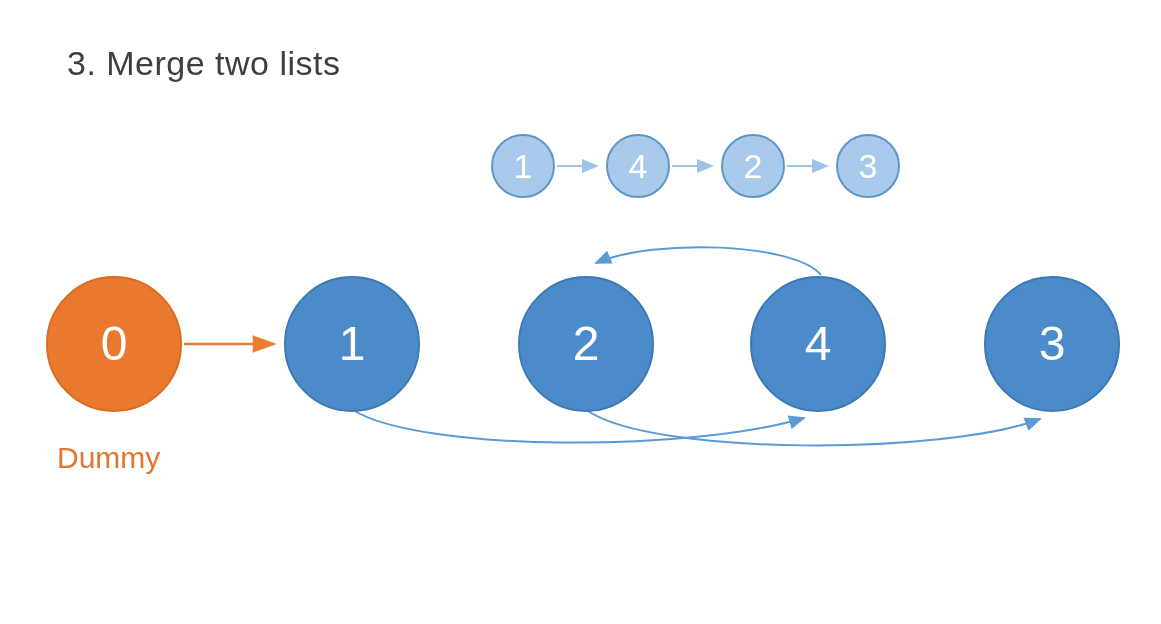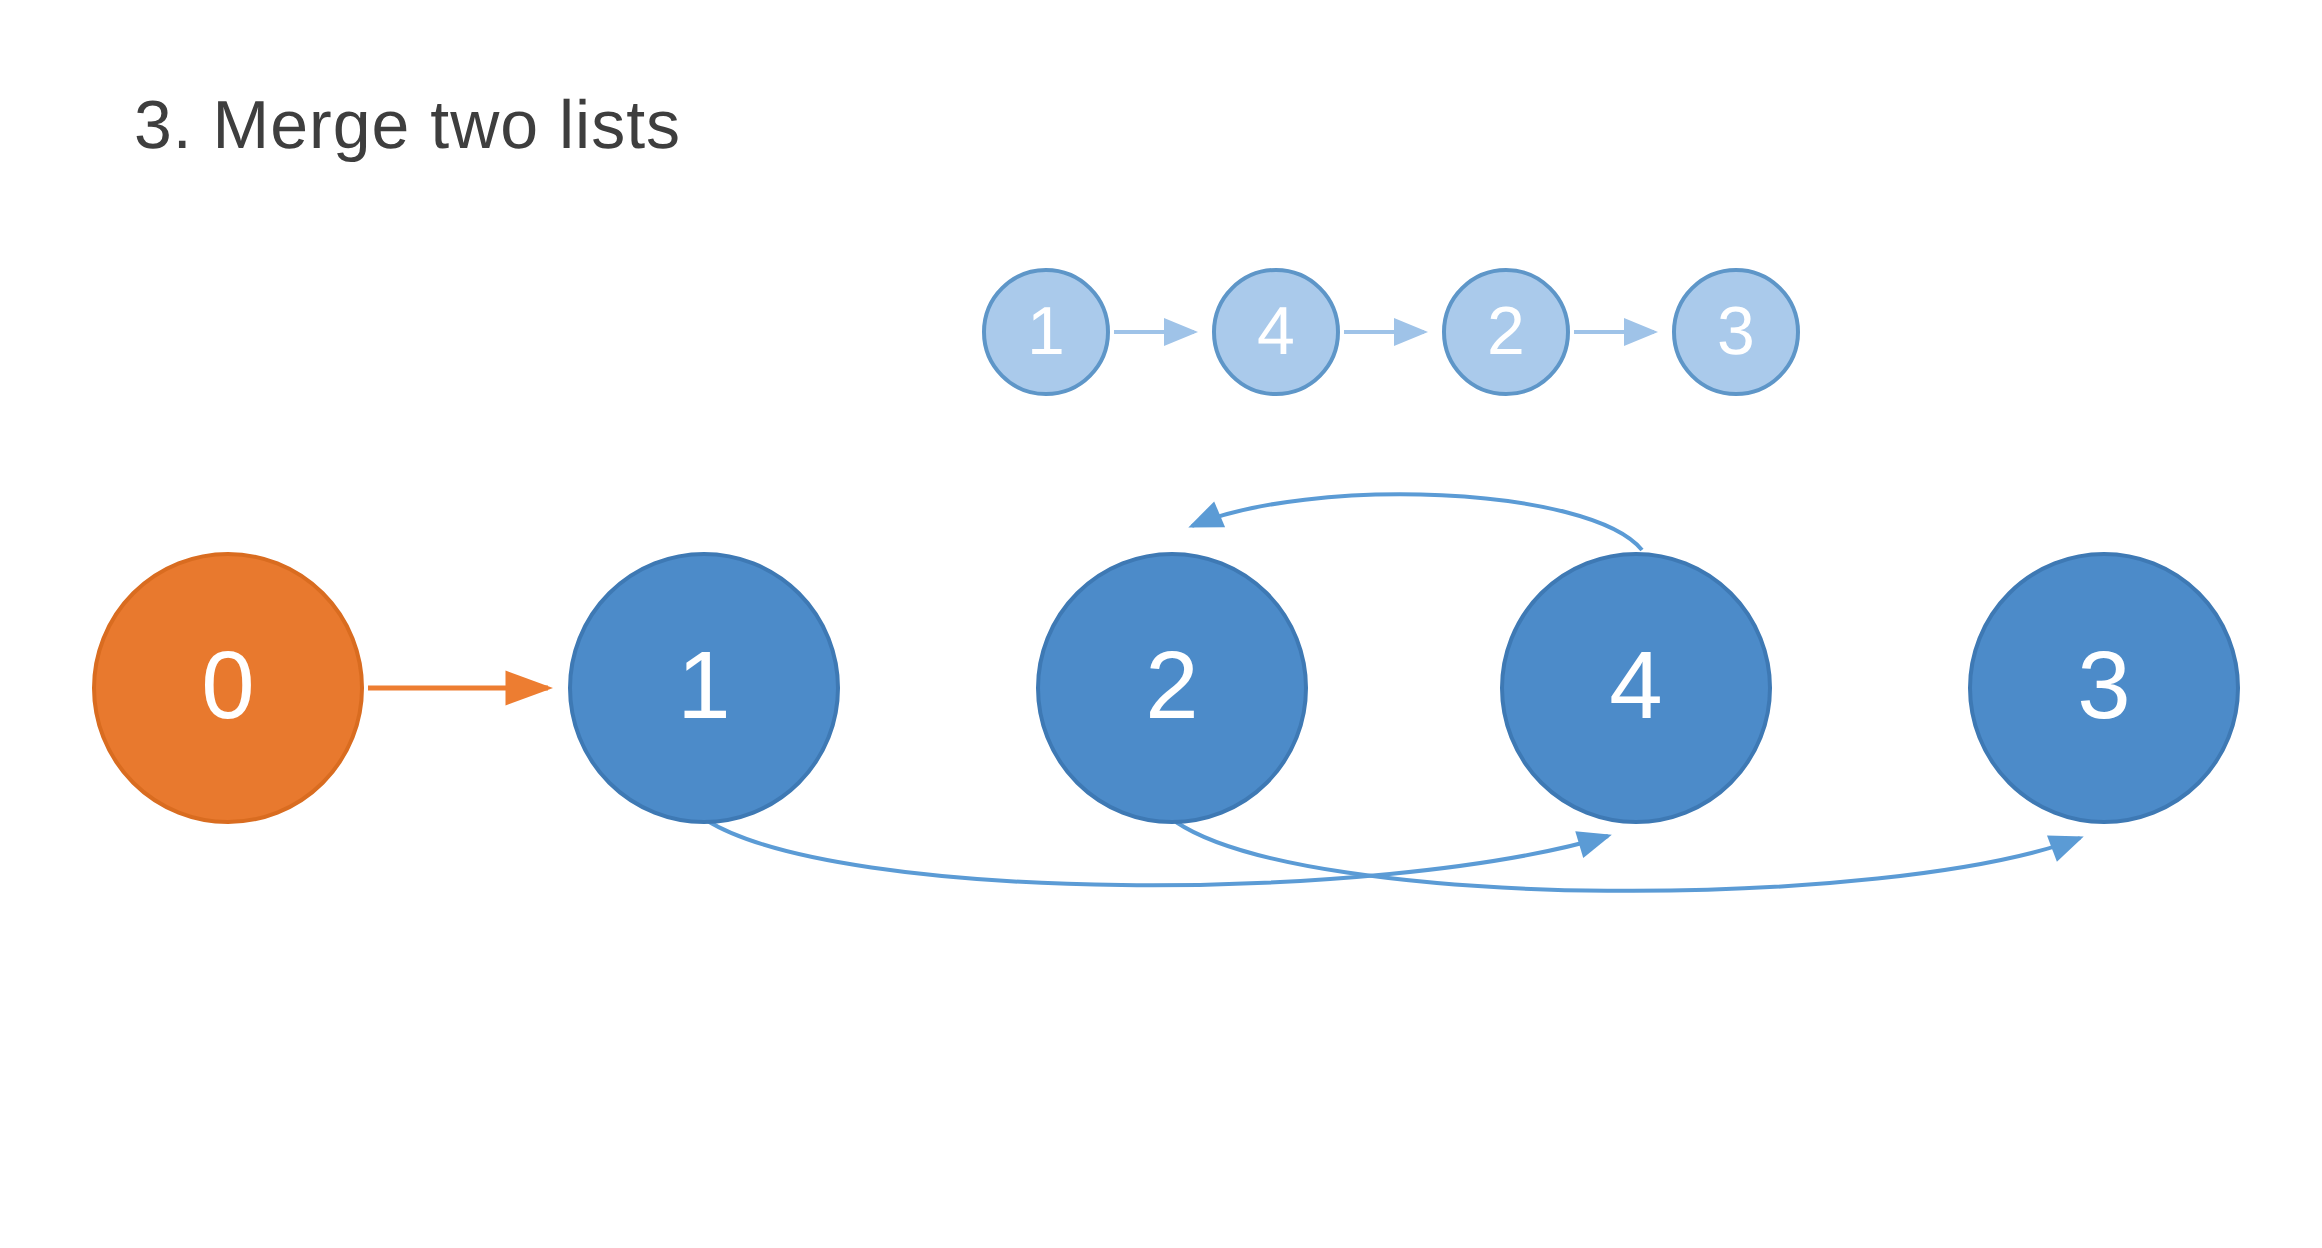--- a/index.html
+++ b/index.html
@@ -137,14 +137,15 @@
   <div class="node node-big bn-1">
     <span>2</span>
   </div>
   <div class="node node-big bn-2">
     <span>4</span>
   </div>
   <div class="node node-big bn-3">
     <span>3</span>
   </div>
 
+  <div class="dummy-label">Dummy</div>
 
 </div>
 
 </body></html>

